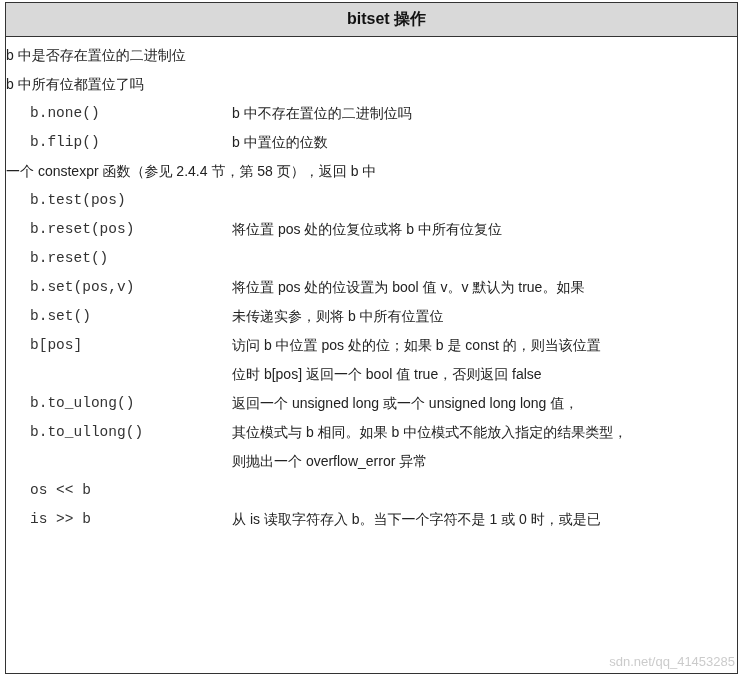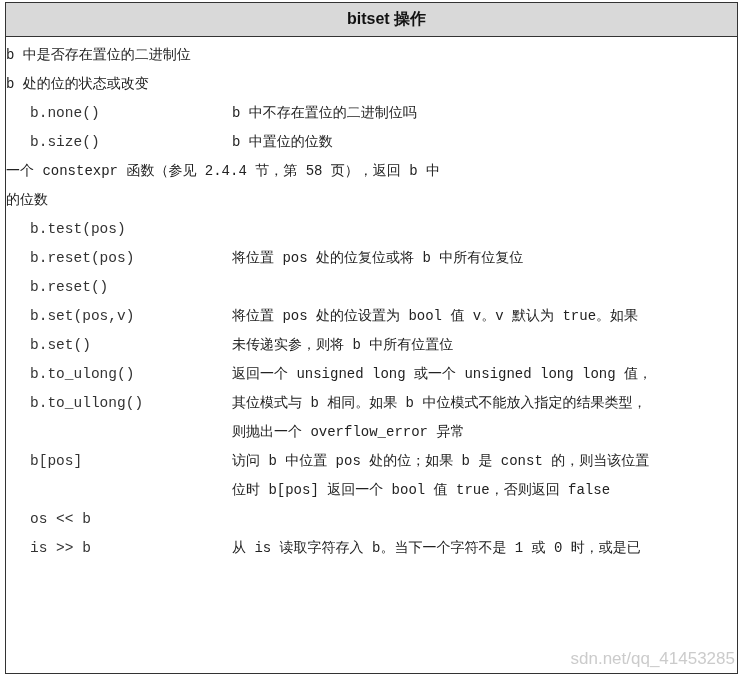--- a/index.html
+++ b/index.html
@@ -14,66 +14,65 @@
       font-family: "Liberation Sans", sans-serif; font-weight: bold; font-size: 16px; color: #111;
       padding-left: 30px; box-sizing: border-box;
     }
     .row { display: flex; position: relative; }
     .col-op {
       width: 226px; padding-left: 24px; box-sizing: border-box;
       font-family: "Liberation Mono", monospace; font-size: 14.5px; color: #333;
     }
     .col-desc {
       flex: 1; padding-right: 8px; box-sizing: border-box;
-      font-family: Liberation Mono, monospace; font-size: 14px; color: #222;
+      font-family: Liberation Sans, sans-serif; font-size: 14px; color: #222;
     }
     .line { height: 29px; line-height: 29px; white-space: nowrap; }
     .watermark {
       position: absolute; right: 10px; bottom: 8px;
-      font-family: "Liberation Sans", sans-serif; font-size: 17px; color: rgba(160,160,160,0.55);
+      font-family: "Liberation Sans", sans-serif; font-size: 13px; color: rgba(160,160,160,0.55);
       pointer-events: none;
     }
     .body-area { padding-top: 4px; }
   </style>
 </head>
 <body>
 
 <div class="table">
   <div class="header">bitset 操作</div>
   <div class="body-area" id="rows">
       <div class="row">
         <div class="col-desc">
           <div class="line">b 中是否存在置位的二进制位</div>
         </div>
       </div>
       <div class="row">
         <div class="col-desc">
-          <div class="line">b 处的位的状态或改变</div>
+          <div class="line">b 中所有位都置位了吗</div>
         </div>
       </div>
       <div class="row">
         <div class="col-op">
           <div class="line">b.none()</div>
         </div>
         <div class="col-desc">
           <div class="line">b 中不存在置位的二进制位吗</div>
         </div>
       </div>
       <div class="row">
         <div class="col-op">
-          <div class="line">b.size()</div>
+          <div class="line">b.flip()</div>
         </div>
         <div class="col-desc">
           <div class="line">b 中置位的位数</div>
         </div>
       </div>
       <div class="row">
         <div class="col-desc">
           <div class="line">一个 constexpr 函数（参见 2.4.4 节，第 58 页），返回 b 中</div>
-          <div class="line">的位数</div>
         </div>
       </div>
       <div class="row">
         <div class="col-op">
           <div class="line">b.test(pos)</div>
         </div>
       </div>
       <div class="row">
         <div class="col-op">
           <div class="line">b.reset(pos)</div>
@@ -89,38 +88,38 @@
           <div class="line">b.set(pos,v)</div>
           <div class="line">b.set()</div>
         </div>
         <div class="col-desc">
           <div class="line">将位置 pos 处的位设置为 bool 值 v。v 默认为 true。如果</div>
           <div class="line">未传递实参，则将 b 中所有位置位</div>
         </div>
       </div>
       <div class="row">
         <div class="col-op">
+          <div class="line">b[pos]</div>
+          <div class="line">&nbsp;</div>
+        </div>
+        <div class="col-desc">
+          <div class="line">访问 b 中位置 pos 处的位；如果 b 是 const 的，则当该位置</div>
+          <div class="line">位时 b[pos] 返回一个 bool 值 true，否则返回 false</div>
+        </div>
+      </div>
+      <div class="row">
+        <div class="col-op">
           <div class="line">b.to_ulong()</div>
           <div class="line">b.to_ullong()</div>
           <div class="line">&nbsp;</div>
         </div>
         <div class="col-desc">
           <div class="line">返回一个 unsigned long 或一个 unsigned long long 值，</div>
           <div class="line">其位模式与 b 相同。如果 b 中位模式不能放入指定的结果类型，</div>
           <div class="line">则抛出一个 overflow_error 异常</div>
-        </div>
-      </div>
-      <div class="row">
-        <div class="col-op">
-          <div class="line">b[pos]</div>
-          <div class="line">&nbsp;</div>
-        </div>
-        <div class="col-desc">
-          <div class="line">访问 b 中位置 pos 处的位；如果 b 是 const 的，则当该位置</div>
-          <div class="line">位时 b[pos] 返回一个 bool 值 true，否则返回 false</div>
         </div>
       </div>
       <div class="row">
         <div class="col-op">
           <div class="line">os &lt;&lt; b</div>
         </div>
       </div>
       <div class="row">
         <div class="col-op">
           <div class="line">is &gt;&gt; b</div>

